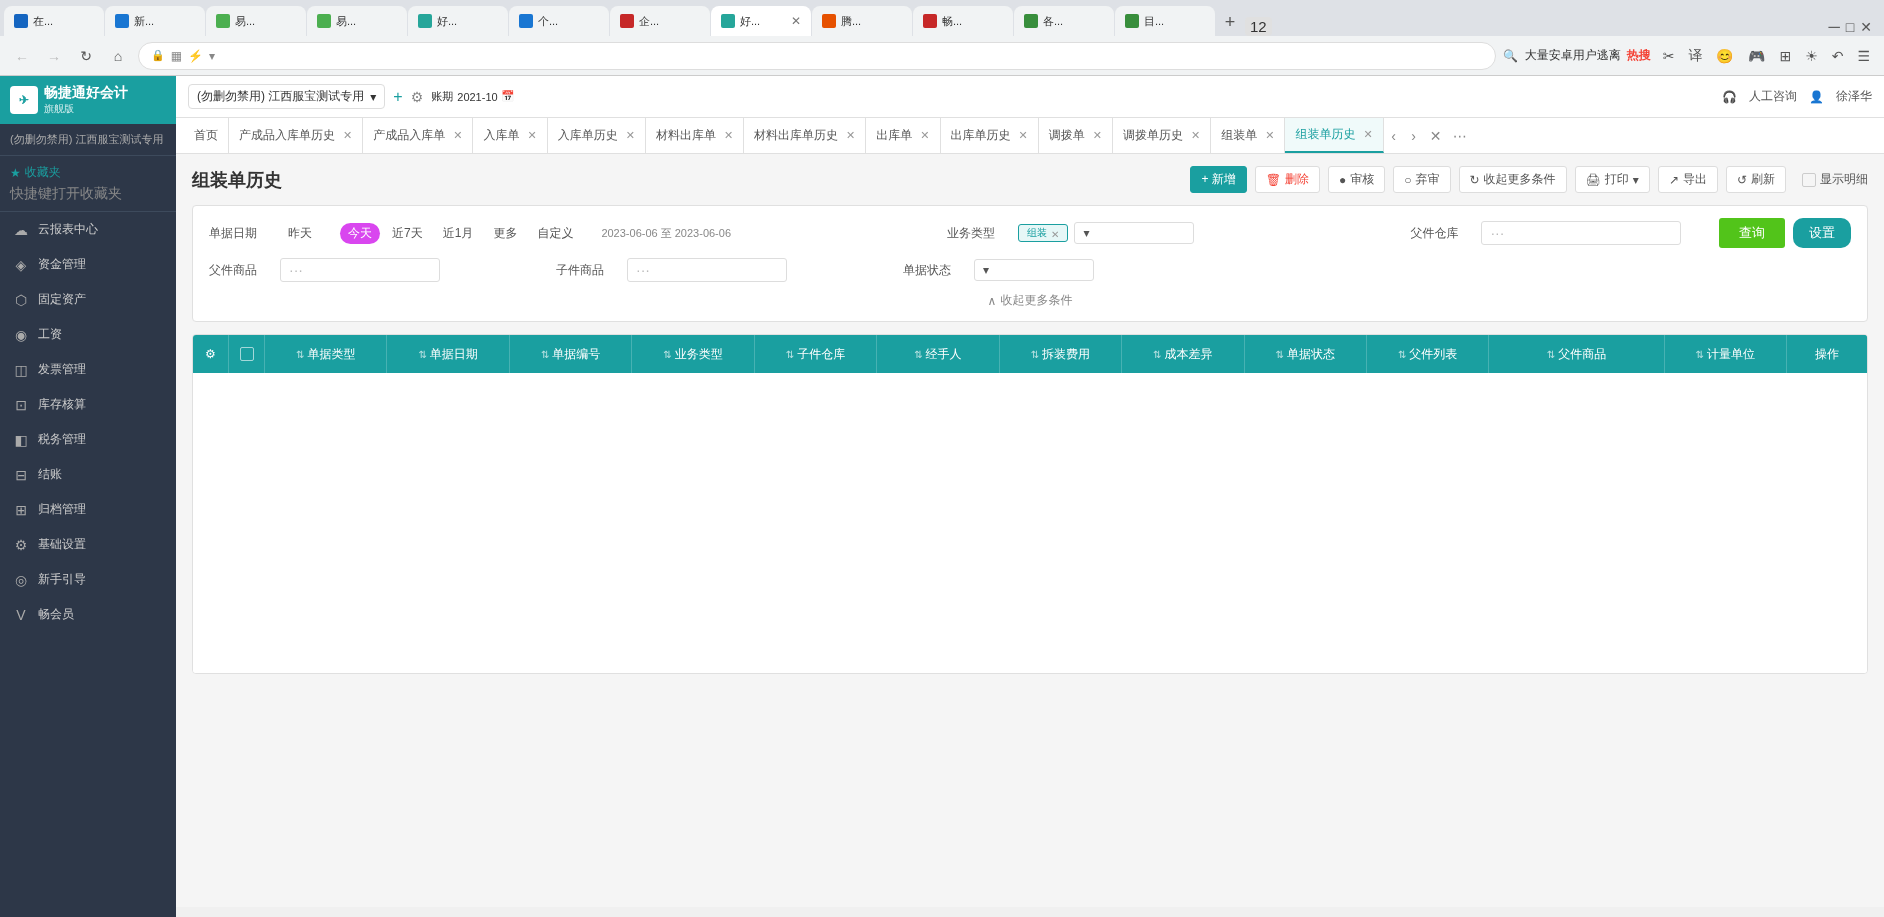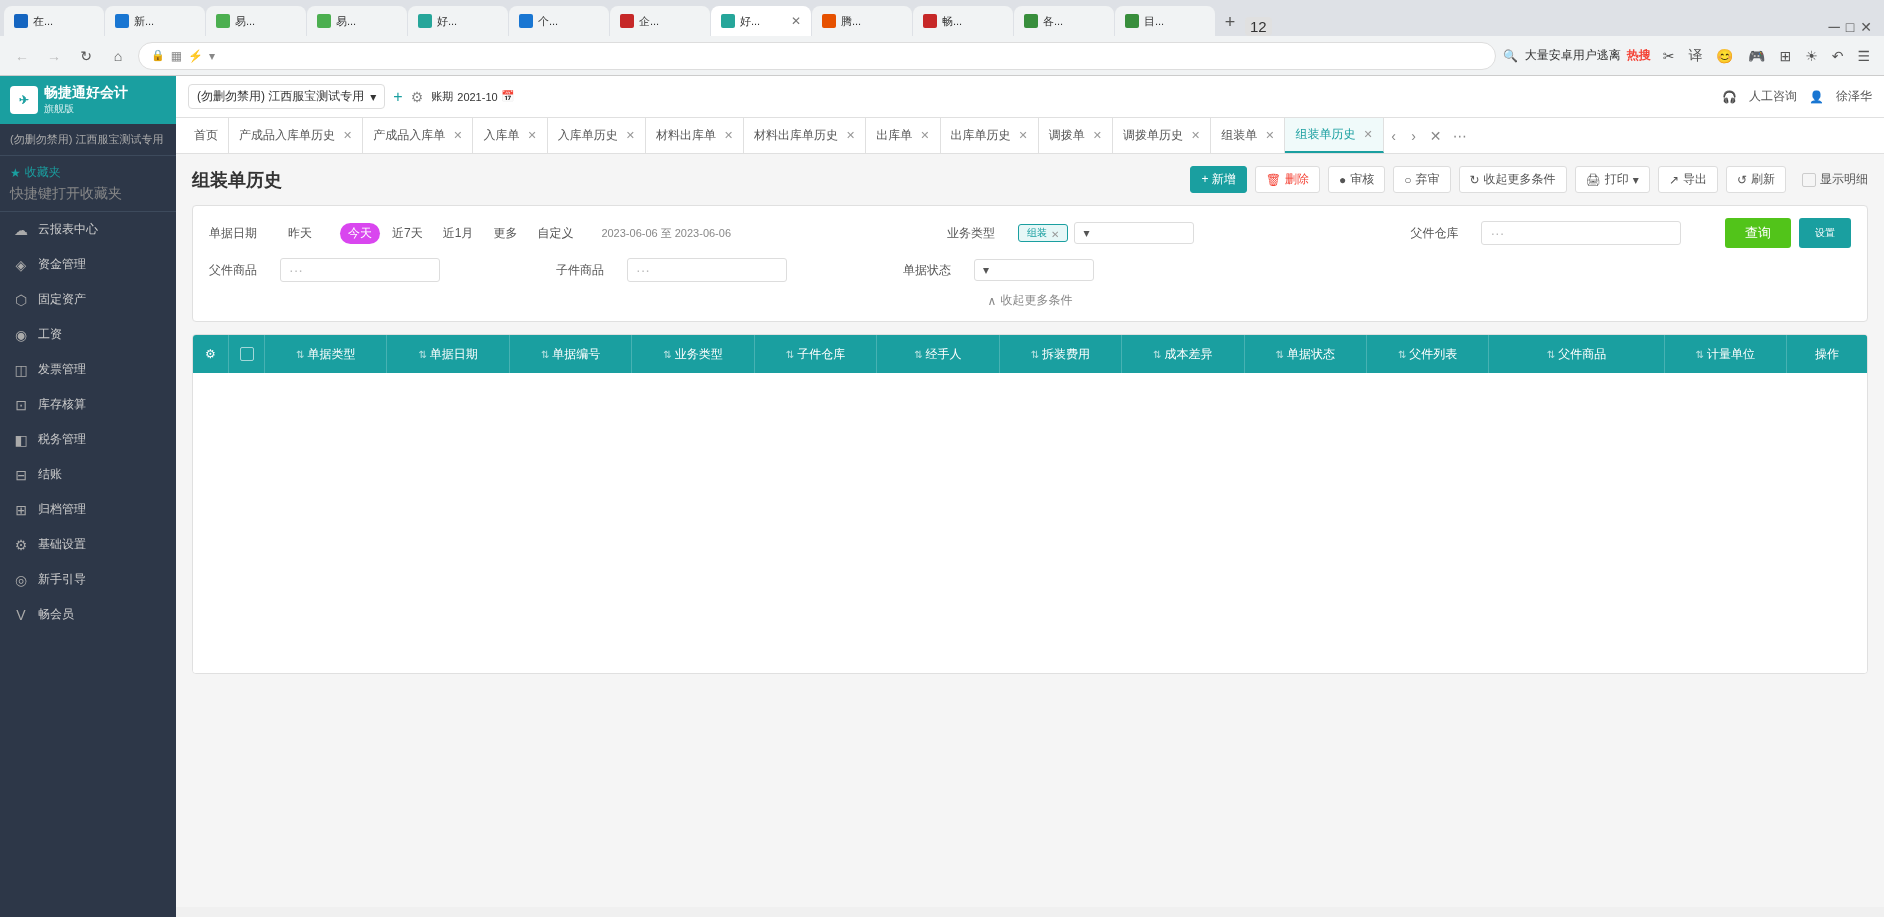--- a/index.html
+++ b/index.html
@@ -98,21 +98,21 @@
     .th-diff { flex: 1; min-width: 70px; }
     .th-status { flex: 1; min-width: 80px; }
     .th-parent-list { flex: 1; min-width: 80px; }
     .th-parent-goods { flex: 1.5; min-width: 100px; }
     .th-unit { flex: 1; min-width: 70px; }
     .th-action { width: 80px; flex-shrink: 0; background: #1a9fa0; }
     .sort-icon { font-size: 10px; color: rgba(255,255,255,0.7); }
 
     
     .query-btn { background: #52c41a; color: white; border: none; padding: 6px 20px; border-radius: 3px; font-size: 13px; cursor: pointer; }
-    .settings-btn { background: #1a9fa0; color: white; border: none; padding: 6px 16px; border-radius: 3px; font-size: 10px; cursor: pointer; text-align: right; }
+    .settings-btn { background: #1a9fa0; color: white; border: none; padding: 6px 16px; border-radius: 10px; font-size: 13px; cursor: pointer; text-align: right; }
 
     .scrollbar-area { background: #f0f0f0; height: 10px; margin-top: auto; }
 
     
     .tab-nav-arrow { width: 20px; display: flex; align-items: center; justify-content: center; cursor: pointer; color: #888; font-size: 14px; flex-shrink: 0; }
     .tab-nav-close { width: 24px; display: flex; align-items: center; justify-content: center; cursor: pointer; color: #888; font-size: 14px; flex-shrink: 0; }
 
     .display-detail-btn { display: flex; align-items: center; gap: 4px; font-size: 12px; color: #555; cursor: pointer; margin-left: 8px; }
     .checkbox-empty { width: 14px; height: 14px; border: 1px solid #ccc; border-radius: 2px; }
 

